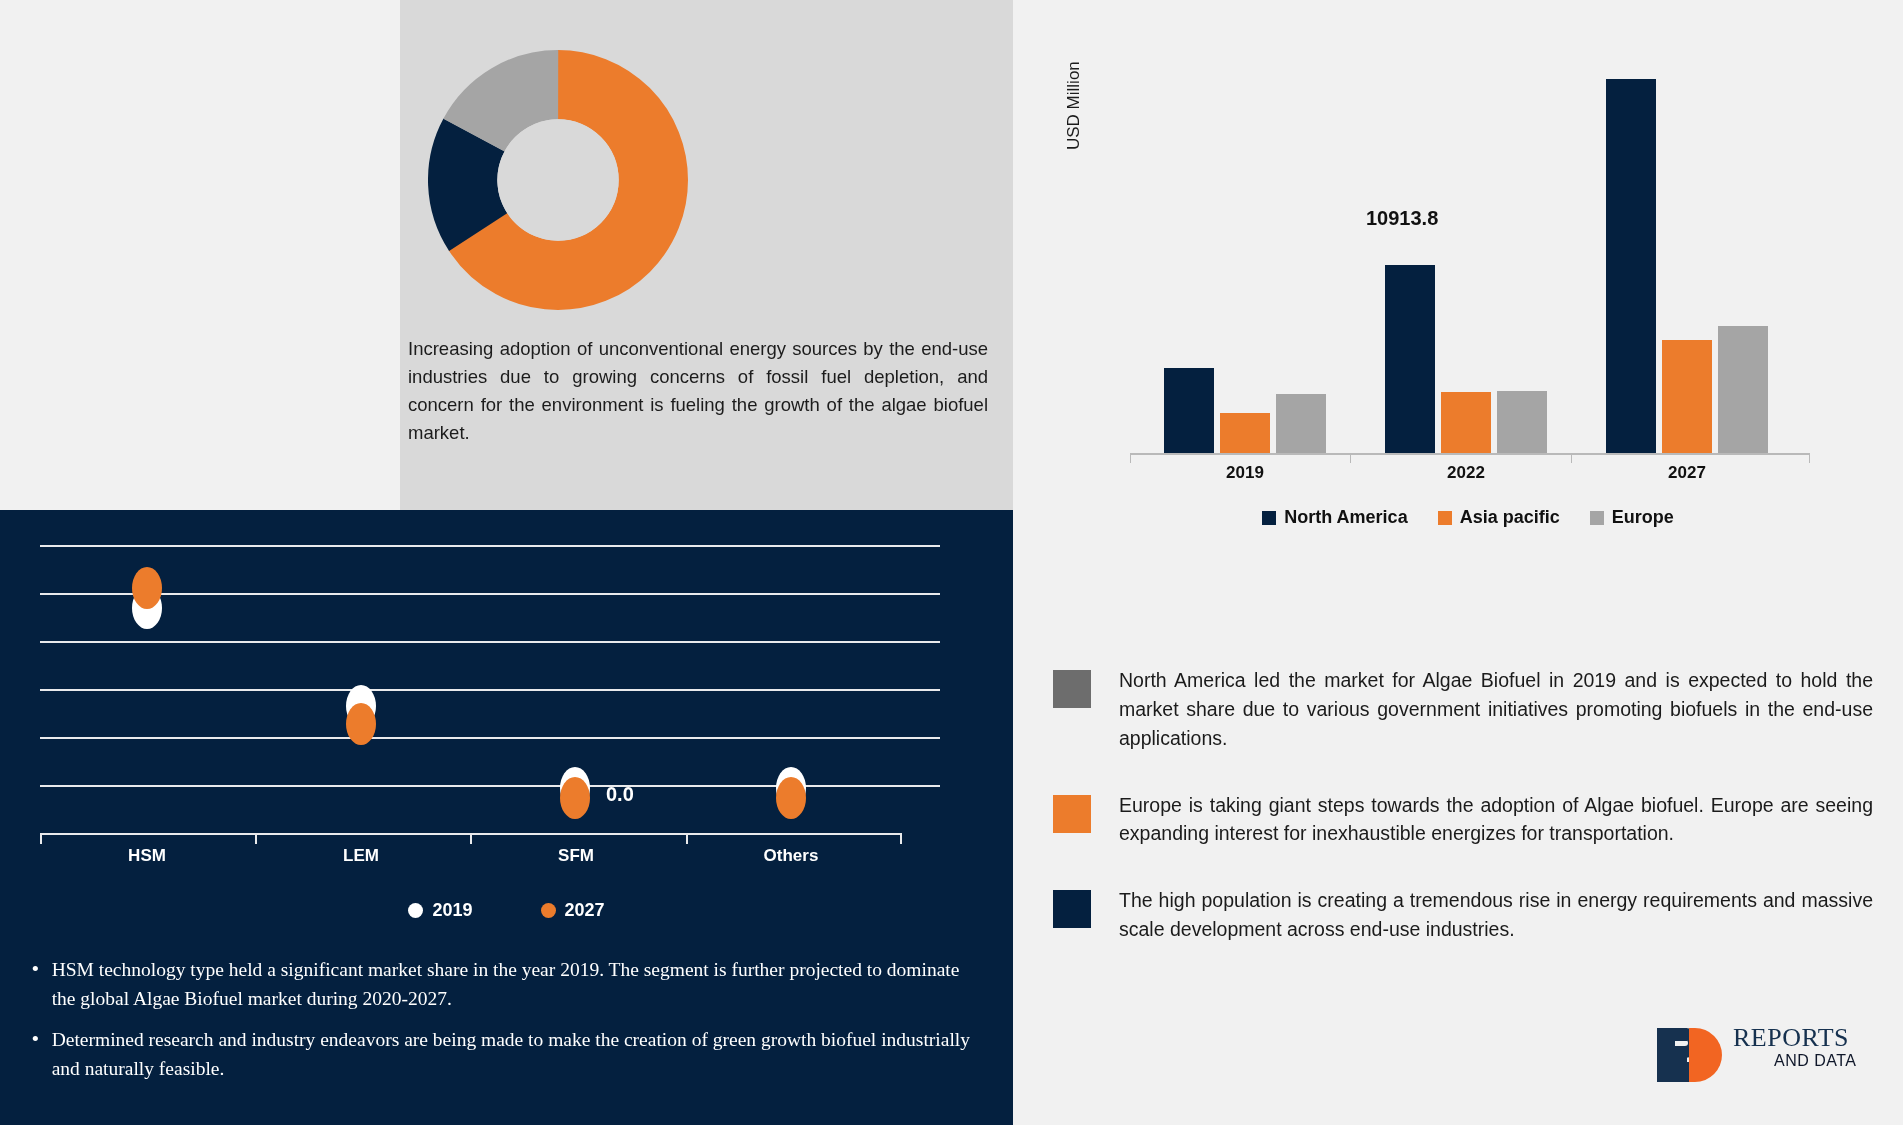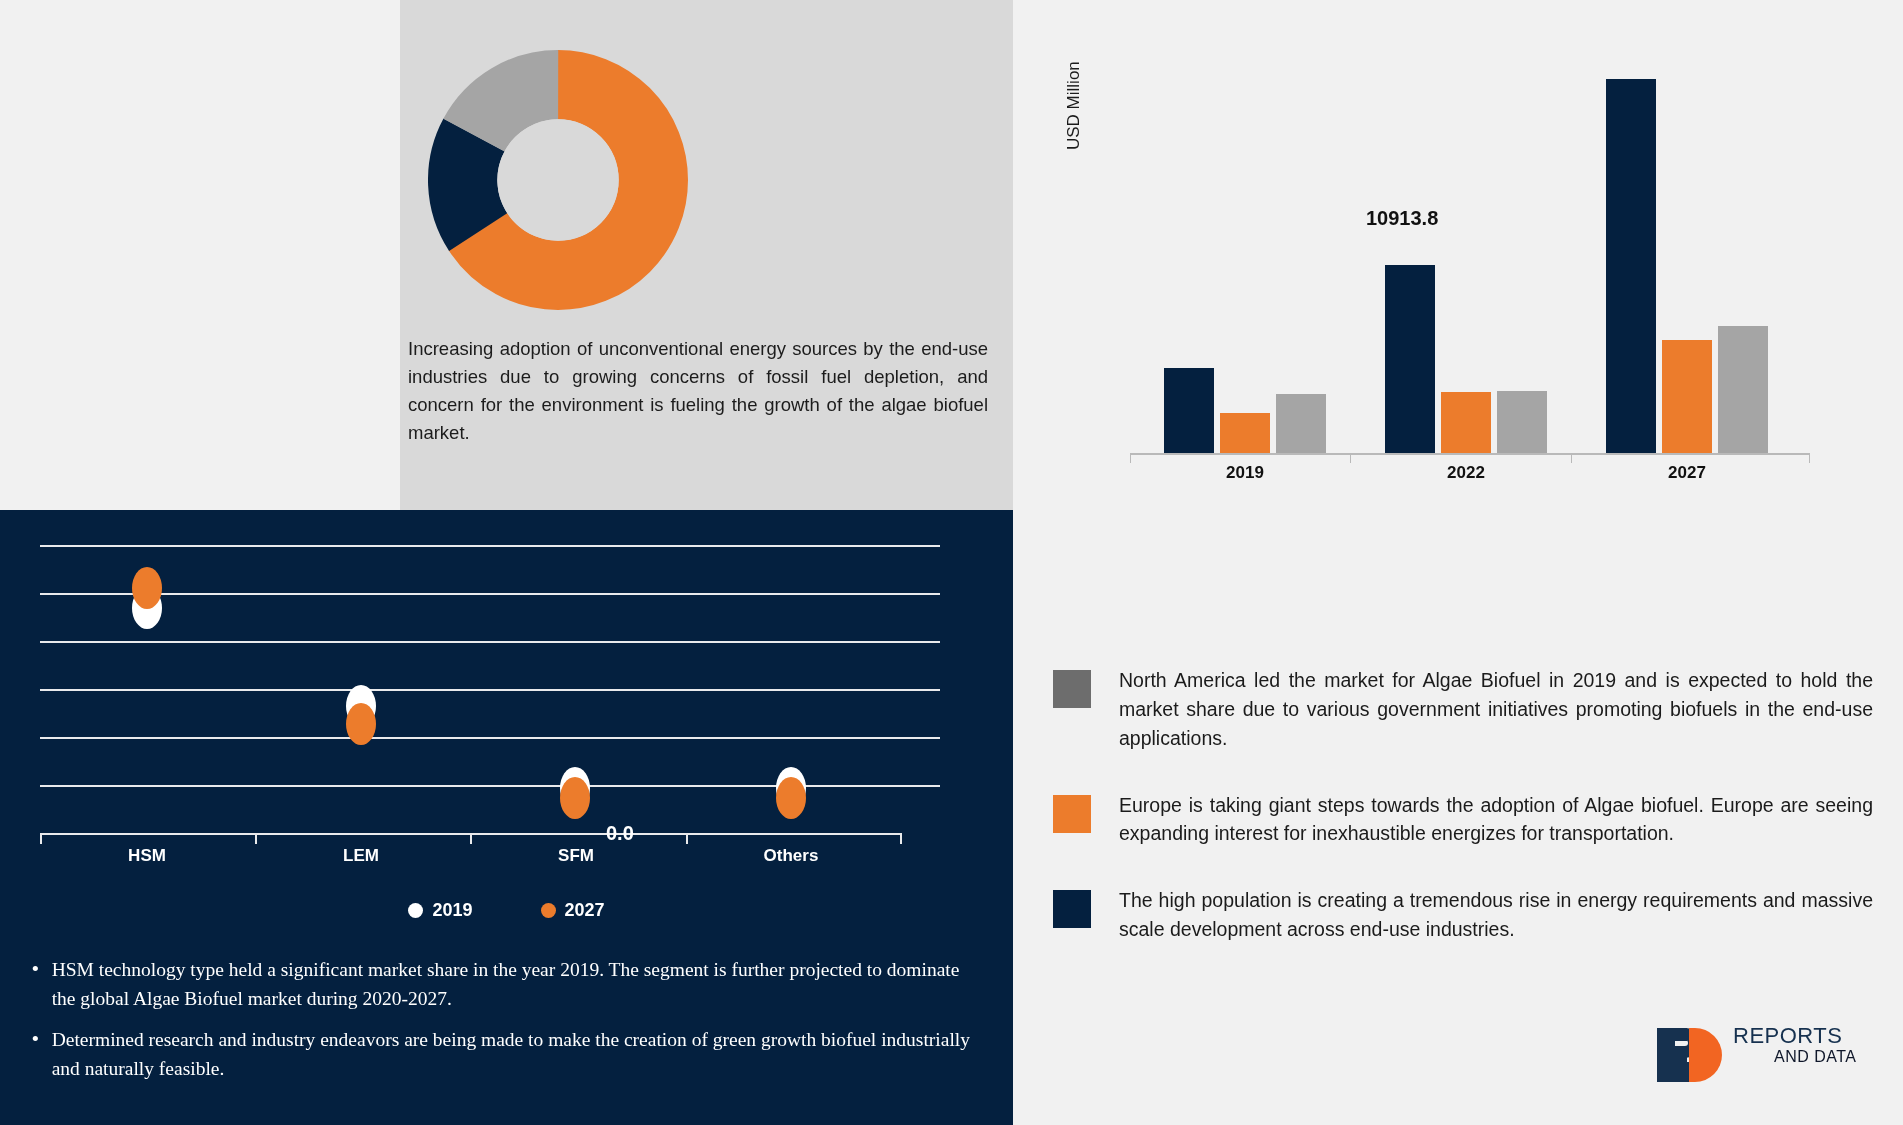--- a/index.html
+++ b/index.html
@@ -47,21 +47,21 @@
     background:#04203f;
   }
   .dot-chart{position:absolute;left:40px;top:35px;width:900px;height:290px;}
   .grid-line{position:absolute;left:0;height:2px;background:#e9eaec;width:900px;}
   .axis-line{position:absolute;left:0;bottom:0;height:2px;background:#e9eaec;width:862px;}
   .tick{position:absolute;bottom:-9px;width:2px;height:10px;background:#e9eaec;}
   .dot{position:absolute;width:30px;height:42px;border-radius:50%;}
   .dot.orange{background:#ec7c2c;}
   .dot.white{background:#ffffff;}
   .dot-value{
-    position:absolute;color:#ffffff;font-size:20px;font-weight:700;margin-top:39px;
+    position:absolute;color:#ffffff;font-size:20px;font-weight:700;
   }
   .cat-labels{position:absolute;left:40px;top:336px;width:862px;}
   .cat-label{
     position:absolute;color:#ffffff;font-size:17px;font-weight:700;
     text-align:center;width:160px;
   }
   .dot-legend{
     position:absolute;left:0;top:390px;width:1013px;
     display:flex;justify-content:center;gap:68px;align-items:center;
   }
@@ -118,21 +118,21 @@
   .note-sw{flex:0 0 auto;width:38px;height:38px;margin-top:4px;}
   .note-tx{
     flex:1 1 auto;font-size:19.5px;line-height:1.48;color:#1b1b1b;
     text-align:justify;
   }
 
   
   .logo{position:absolute;left:1655px;top:1020px;width:210px;height:72px;}
   .logo-mark{position:absolute;left:0;top:6px;width:68px;height:56px;}
   .logo-words{position:absolute;left:78px;top:4px;}
-  .logo-l1{font-size:22px;font-weight:400;color:#16314f;letter-spacing:.5px;line-height:1.08;}
+  .logo-l1{font-size:26px;font-weight:400;color:#16314f;letter-spacing:.5px;line-height:1.08;font-family:Liberation Serif, serif;}
   .logo-l2{font-size:16px;font-weight:400;color:#0f172a;letter-spacing:.5px;line-height:1.08;margin-left:41px;}
 </style>
 </head>
 <body>
 
 <div class="page">
 
   <div class="left-col">
 
 
@@ -238,20 +238,34 @@
         <div class="xtick" style="left:0px;"></div>
         <div class="xtick" style="left:220px;"></div>
         <div class="xtick" style="left:441px;"></div>
         <div class="xtick" style="left:679px;"></div>
 
         <div class="xcat" style="left:45px;">2019</div>
         <div class="xcat" style="left:266px;">2022</div>
         <div class="xcat" style="left:487px;">2027</div>
       </div>
 
+      <div class="bar-legend">
+        <div class="bl-item">
+          <span class="bl-sw" style="background:#04203f;"></span>
+          <span class="bl-txt">North America</span>
+        </div>
+        <div class="bl-item">
+          <span class="bl-sw" style="background:#ec7c2c;"></span>
+          <span class="bl-txt">Asia pacific</span>
+        </div>
+        <div class="bl-item">
+          <span class="bl-sw" style="background:#a5a5a5;"></span>
+          <span class="bl-txt">Europe</span>
+        </div>
+      </div>
     </div>
 
     <div class="notes">
       <div class="note">
         <span class="note-sw" style="background:#6d6d6d;"></span>
         <span class="note-tx">North America led the market for Algae Biofuel in 2019 and is expected to hold the market share due to various government initiatives promoting biofuels in the end-use applications.</span>
       </div>
       <div class="note">
         <span class="note-sw" style="background:#ec7c2c;"></span>
         <span class="note-tx">Europe is taking giant steps towards the adoption of Algae biofuel. Europe are seeing expanding interest for inexhaustible energizes for transportation.</span>

